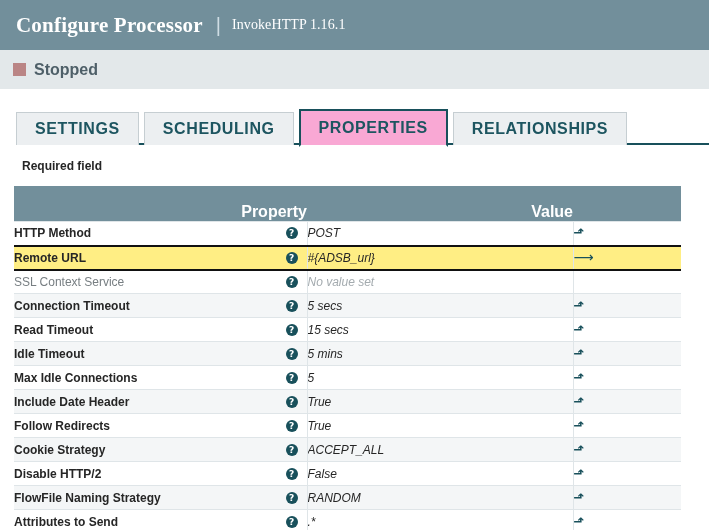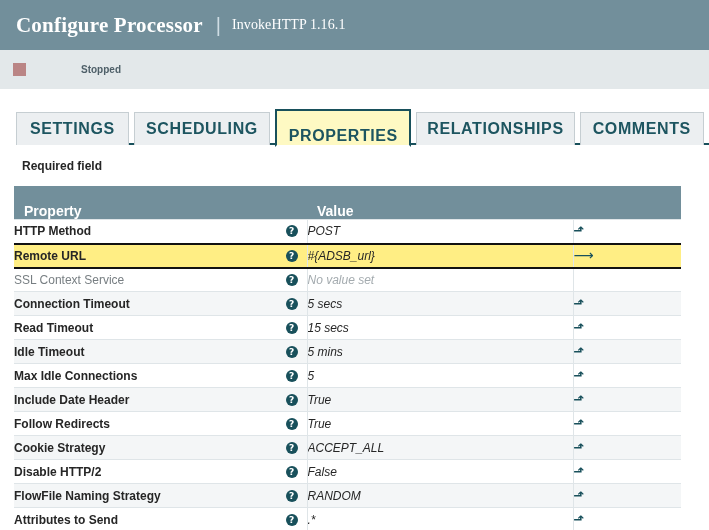--- a/index.html
+++ b/index.html
@@ -48,23 +48,22 @@
     padding-left: 13px;
   }
   .status-swatch {
     width: 13px; height: 13px;
     background: #ba8585;
     display: inline-block;
     margin-right: 8px;
   }
   .status-text {
     color: #4e5f68;
-    font-size: 10px;
-    font-weight: bold;
-    margin-left: 47px;
+    font-size: 16px;
+    font-weight: bold;
   }
 
   
   .tabs-wrap {
     position: relative;
     height: 40px;
     margin-top: 16px;
     padding-left: 16px;
   }
   .tabs {
@@ -86,27 +85,26 @@
     font-weight: bold;
     letter-spacing: 0.6px;
     display: flex;
     align-items: center;
     justify-content: center;
     margin-right: 5px;
     cursor: pointer;
     position: relative;
   }
   .tab.active {
-    background: #fef9c3;
+    background: #f9a8d4;
     border: 2px solid #18505b;
     border-bottom: 2px solid #ffffff;
     height: 38px;
     margin-bottom: -2px;
     z-index: 3;
-    align-items: flex-end;
   }
   .tab-underline {
     position: absolute;
     left: 16px;
     right: 0;
     bottom: 0;
     height: 2px;
     background: #18505b;
     z-index: 1;
   }
@@ -126,23 +124,23 @@
     position: relative;
   }
   .ptable {
     border-collapse: collapse;
     table-layout: fixed;
     width: 667px;
   }
   .ptable thead th {
     background: #728f9b;
     color: #ffffff;
-    font-size: 14px;
-    font-weight: bold;
-    text-align: left;
+    font-size: 16px;
+    font-weight: bold;
+    text-align: right;
     height: 27px;
     padding: 17px 0 0 10px;
     border: none;
   }
   .th-prop  { width: 293px; }
   .th-value { width: 266px; }
   .th-spacer{ width: 108px; }
 
   .ptable tbody tr { height: 24px; }
   .ptable tbody tr.even td { background: #f4f6f7; }
@@ -231,23 +229,20 @@
       </div>
       <div class="tab">
         <span>SCHEDULING</span>
       </div>
       <div class="tab active">
         <span>PROPERTIES</span>
       </div>
       <div class="tab">
         <span>RELATIONSHIPS</span>
       </div>
-      <div class="tab">
-        <span>COMMENTS</span>
-      </div>
     </div>
   <div class="tab-underline"></div>
 </div>
 
 <div class="required-field">Required field</div>
 
 <div class="table-wrap">
   <table class="ptable">
     <thead>
       <tr>

